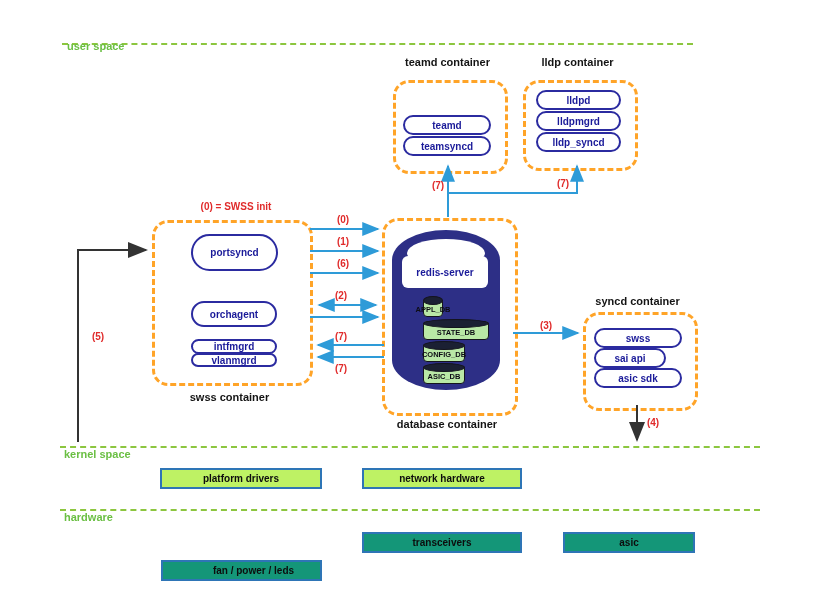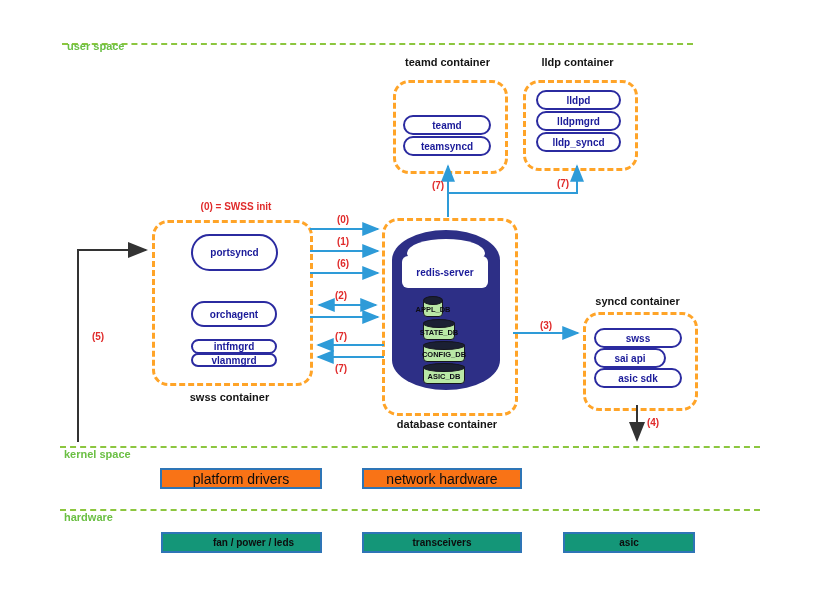--- a/index.html
+++ b/index.html
@@ -36,22 +36,22 @@
     border:1px solid #14141e;border-radius:50%;
   }
   .db-cyl .db-label{
     position:relative;font-size:7.5px;font-weight:bold;color:#0d0d14;letter-spacing:0;
     padding-bottom:2px;white-space:nowrap;
   }
   
   .rlabel{position:absolute;color:#e02b2b;font-weight:bold;font-size:10px;text-align:center;white-space:nowrap;transform:translateX(-50%);}
   
   .drv-box{
-    position:absolute;background:#f97316;border:2px solid #2e75b6;box-sizing:border-box;
-    display:flex;align-items:center;justify-content:center;font-size:14px;font-weight:normal;color:#0d0d0d;
+    position:absolute;background:#bef264;border:2px solid #2e75b6;box-sizing:border-box;
+    display:flex;align-items:center;justify-content:center;font-size:10px;font-weight:bold;color:#0d0d0d;
   }
   .hw-box{
     position:absolute;background:#149678;border:2px solid #2e75b6;box-sizing:border-box;
     display:flex;align-items:center;justify-content:center;font-size:10px;font-weight:bold;color:#0d0d0d;
   }
   .arrows{position:absolute;left:0;top:0;width:823px;height:589px;pointer-events:none;}
 </style>
 </head>
 <body>
 
@@ -87,21 +87,21 @@
 
   <div class="o-box" style="left:382px;top:218px;width:130px;height:192px;"></div>
   <div class="cylinder" style="left:392px;top:230px;width:108px;height:160px;"></div>
   <div class="cyl-mouth" style="left:407px;top:239px;width:78px;height:28px;"></div>
   <div class="redis-pill" style="left:402px;top:256px;width:86px;height:32px;border-radius:6px;">redis-server</div>
 
   <div class="db-cyl" style="left:423px;top:298px;width:20px;height:19px;">
     <span class="db-top"></span>
     <span class="db-label">APPL_DB</span>
   </div>
-  <div class="db-cyl" style="left:423px;top:321px;width:32px;height:19px;">
+  <div class="db-cyl" style="left:423px;top:321px;width:66px;height:19px;">
     <span class="db-top"></span>
     <span class="db-label">STATE_DB</span>
   </div>
   <div class="db-cyl" style="left:423px;top:343px;width:42px;height:19px;">
     <span class="db-top"></span>
     <span class="db-label">CONFIG_DB</span>
   </div>
   <div class="db-cyl" style="left:423px;top:365px;width:42px;height:19px;">
     <span class="db-top"></span>
     <span class="db-label">ASIC_DB</span>
@@ -147,17 +147,17 @@
   <div class="rlabel" style="left:341px;top:363px;">(7)</div>
   <div class="rlabel" style="left:438px;top:180px;">(7)</div>
   <div class="rlabel" style="left:563px;top:178px;">(7)</div>
   <div class="rlabel" style="left:546px;top:320px;">(3)</div>
   <div class="rlabel" style="left:653px;top:417px;">(4)</div>
   <div class="rlabel" style="left:98px;top:331px;">(5)</div>
 
   <div class="drv-box" style="left:160px;top:468px;width:162px;height:21px;">platform drivers</div>
   <div class="drv-box" style="left:362px;top:468px;width:160px;height:21px;">network hardware</div>
 
-  <div class="hw-box" style="left:161px;top:532px;width:161px;height:21px;padding-left:24px;">fan / power / leds</div>
+  <div class="hw-box" style="left:161px;top:560px;width:161px;height:21px;padding-left:24px;">fan / power / leds</div>
   <div class="hw-box" style="left:362px;top:532px;width:160px;height:21px;">transceivers</div>
   <div class="hw-box" style="left:563px;top:532px;width:132px;height:21px;">asic</div>
 
 </div>
 
 </body></html>

